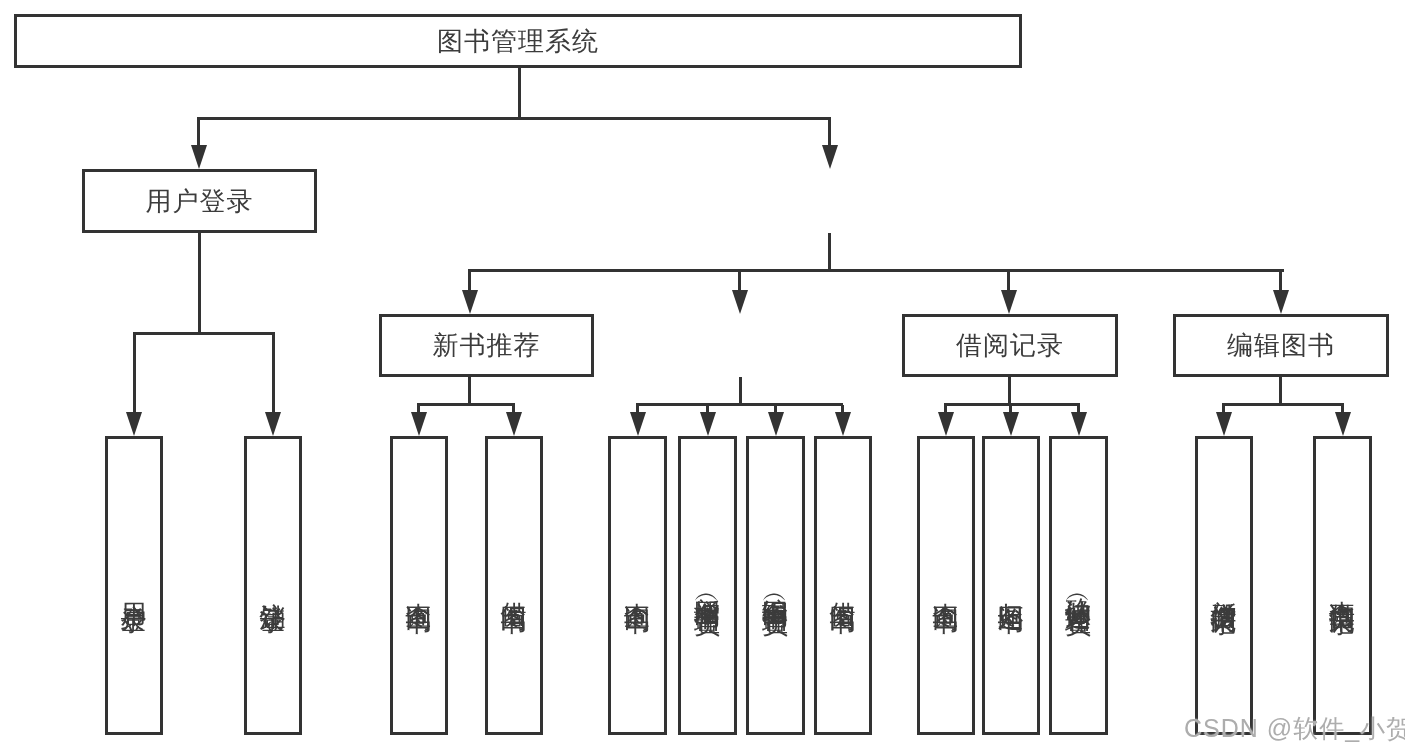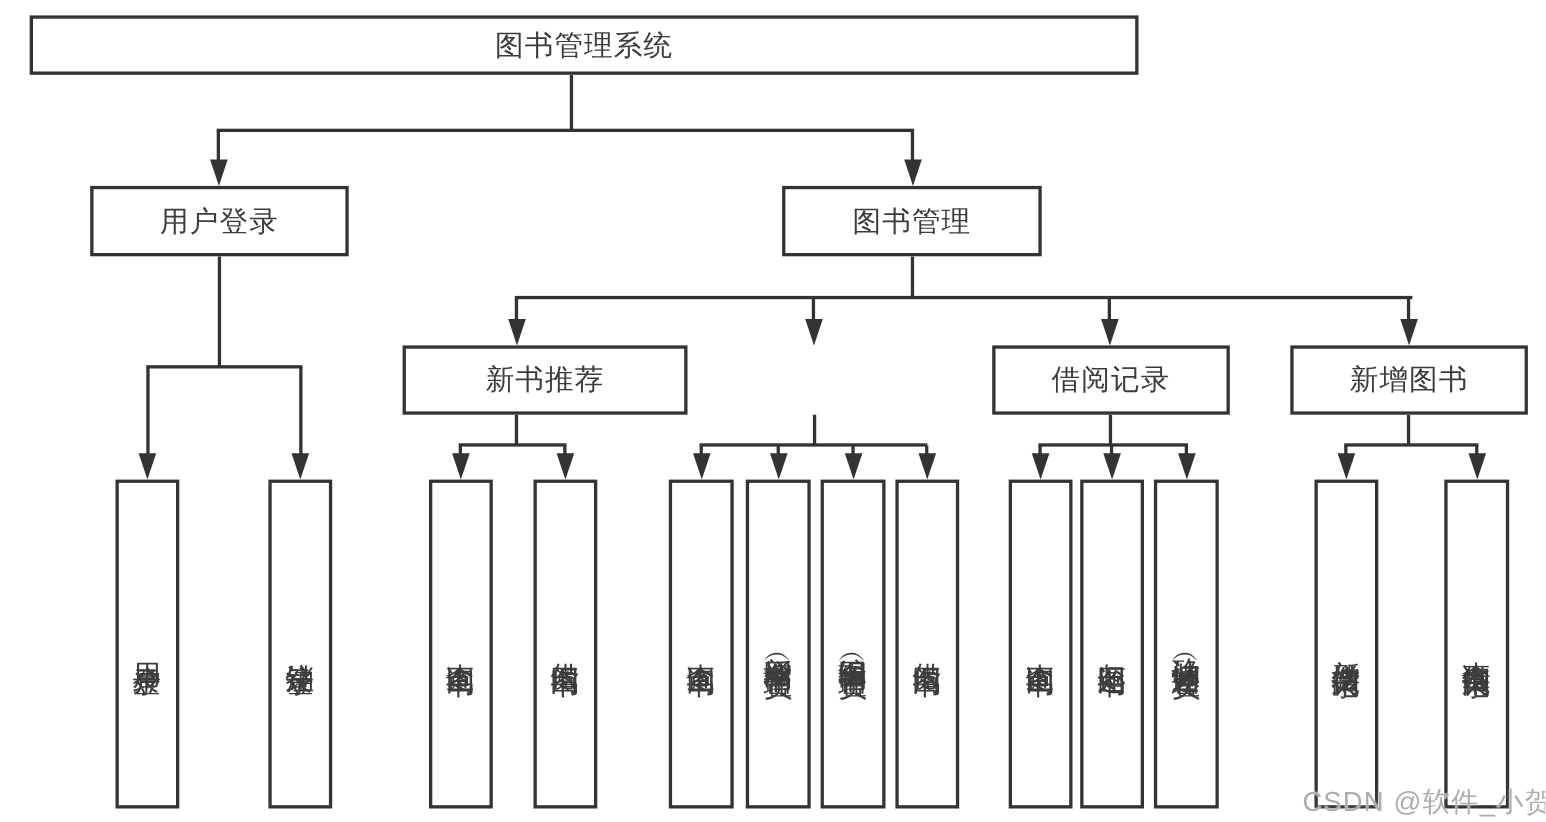--- a/index.html
+++ b/index.html
@@ -113,39 +113,36 @@
   <div class="vline" style="left:1077px;top:405px;height:10px"></div>
   <div class="arrow" style="left:1071px;top:412px"></div>
 
   <div class="vline" style="left:1279px;top:377px;height:28px"></div>
   <div class="hline" style="left:1222px;top:403px;width:122px"></div>
   <div class="vline" style="left:1222px;top:405px;height:10px"></div>
   <div class="arrow" style="left:1216px;top:412px"></div>
   <div class="vline" style="left:1341px;top:405px;height:10px"></div>
   <div class="arrow" style="left:1335px;top:412px"></div>
 
-  <div class="box" style="left:27px;top:14px;width:1008px;height:54px">
+  <div class="box" style="left:14px;top:14px;width:1008px;height:54px">
     <span>图书管理系统</span>
   </div>
 
   <div class="box" style="left:82px;top:169px;width:235px;height:64px">
     <span>用户登录</span>
   </div>
-  <div class="box" style="left:711px;top:169px;width:236px;height:64px">
-    <span>图书管理</span>
-  </div>
 
-  <div class="box" style="left:366px;top:314px;width:259px;height:63px">
+  <div class="box" style="left:379px;top:314px;width:215px;height:63px">
     <span>新书推荐</span>
   </div>
   <div class="box" style="left:902px;top:314px;width:216px;height:63px">
     <span>借阅记录</span>
   </div>
   <div class="box" style="left:1173px;top:314px;width:216px;height:63px">
-    <span>新增图书</span>
+    <span>编辑图书</span>
   </div>
 
   <div class="box v" style="left:105px;top:436px;width:58px;height:299px">
     <span>用户登录</span>
   </div>
   <div class="box v" style="left:244px;top:436px;width:58px;height:299px">
     <span>注销登录</span>
   </div>
 
   <div class="box v" style="left:390px;top:436px;width:58px;height:299px">

